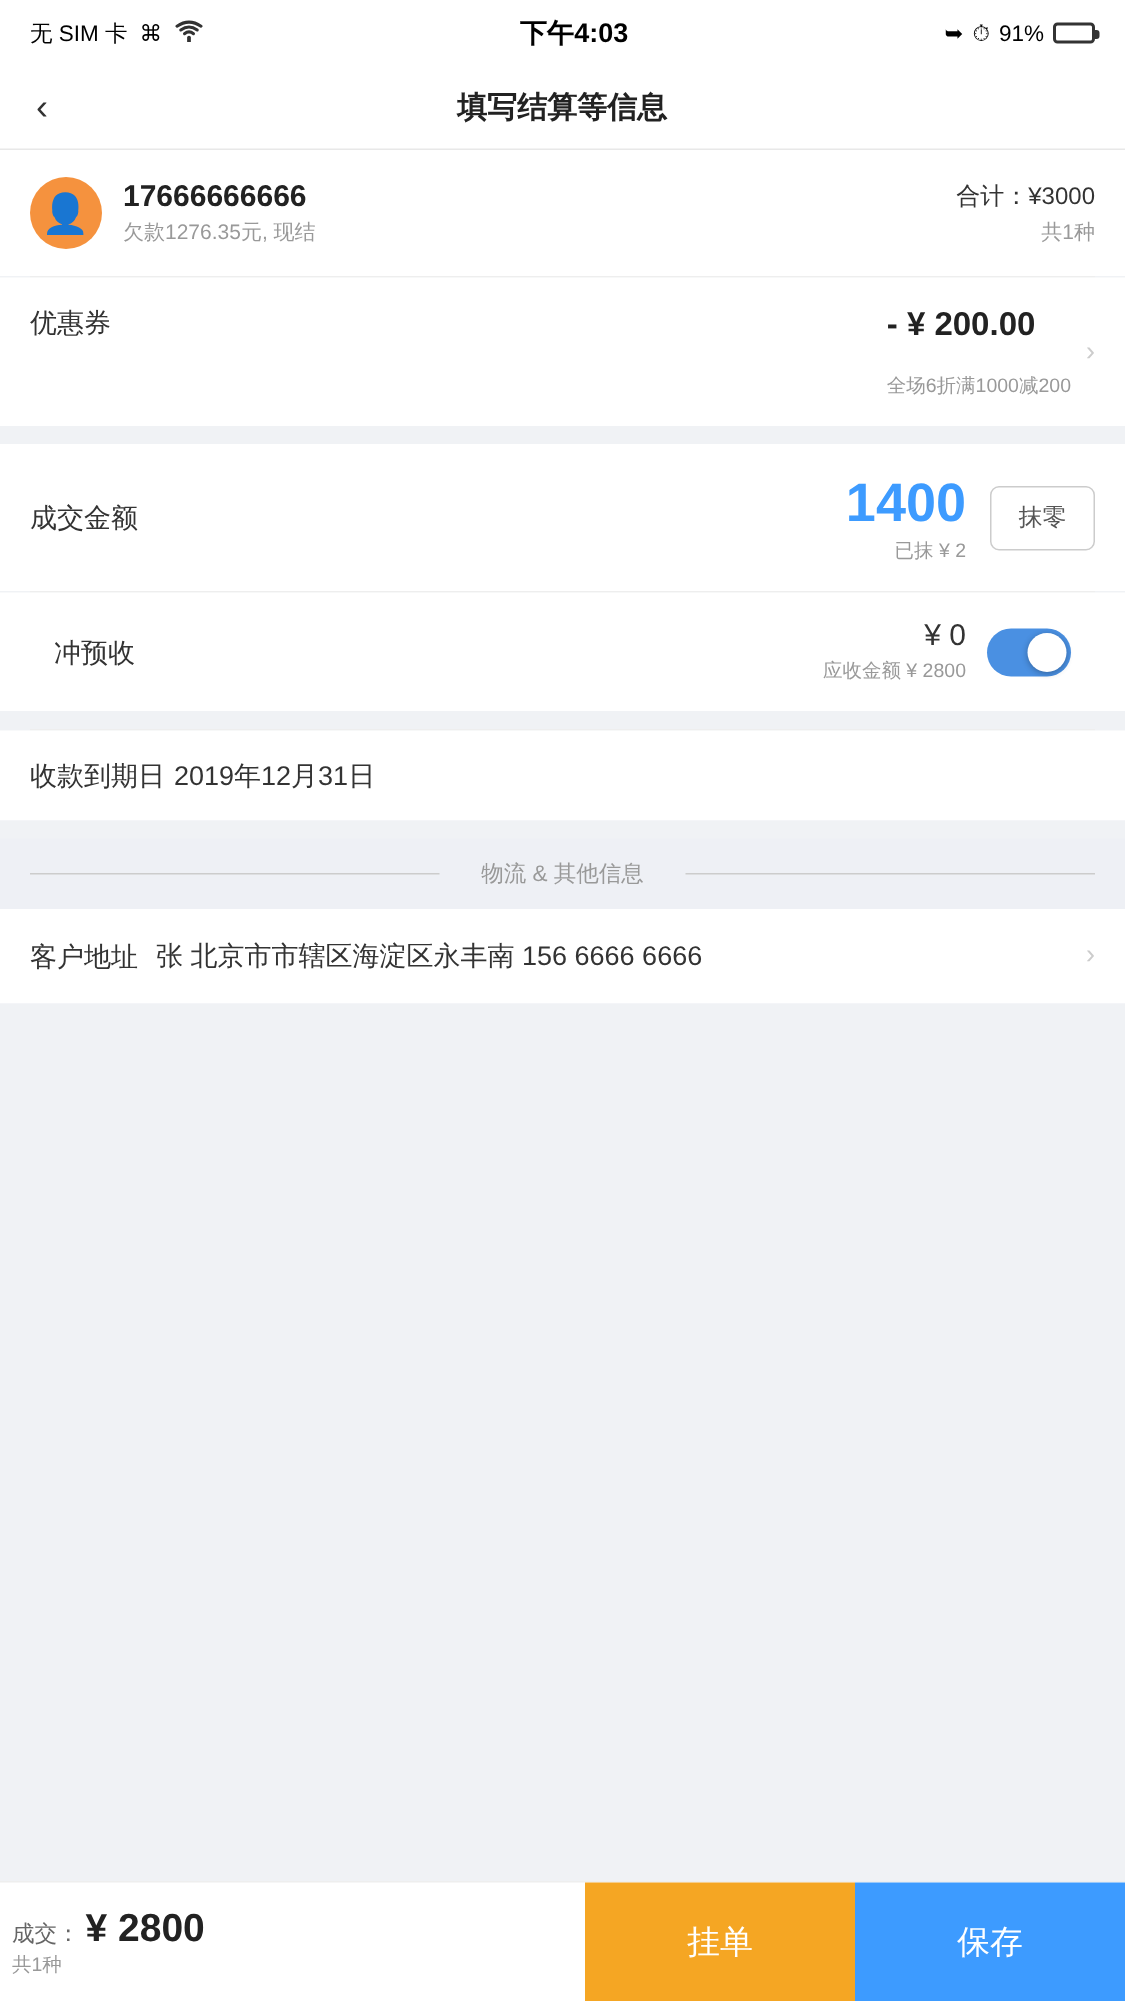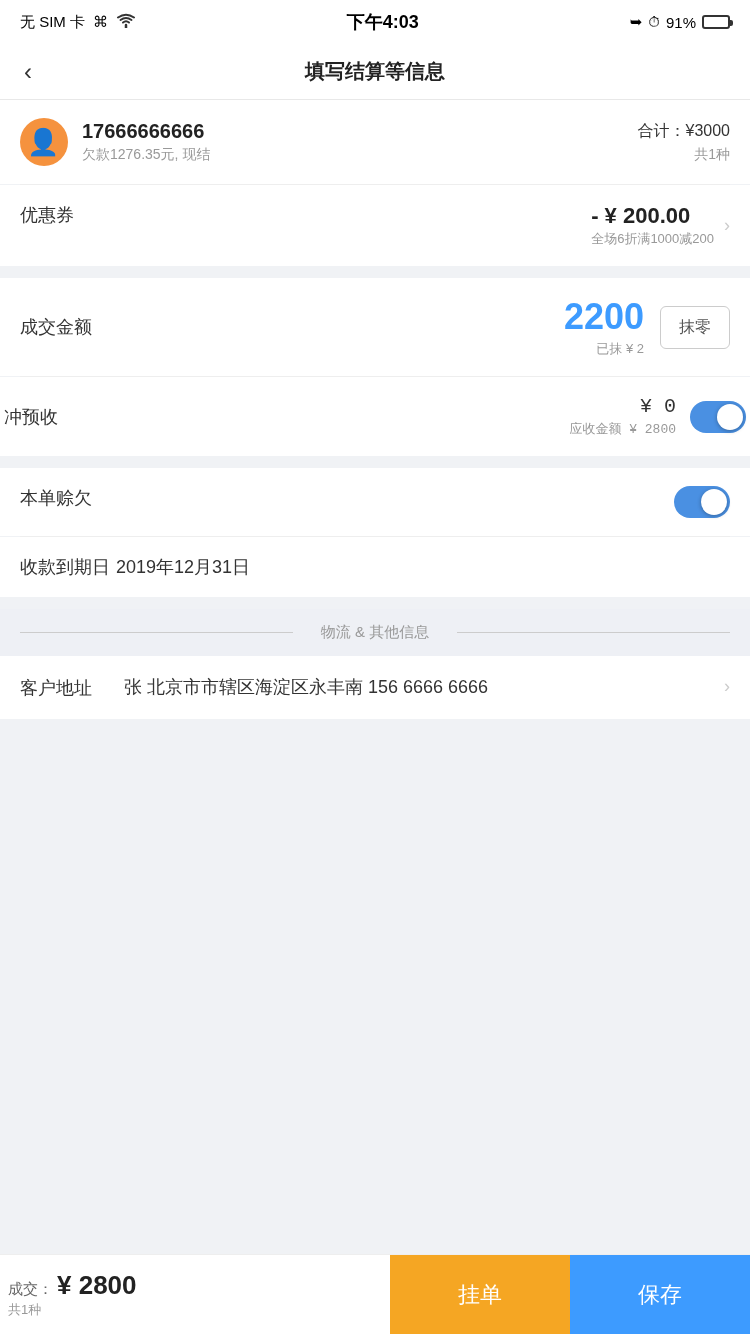--- a/index.html
+++ b/index.html
@@ -152,21 +152,21 @@
     }
     .row-value-negative {
       font-size: 22px;
       font-weight: 600;
       color: #222;
     }
     .row-sub {
       font-size: 13px;
       color: #999;
       text-align: right;
-      margin-top: 1px;
+      margin-top: 19px;
     }
     .chevron {
       color: #ccc;
       font-size: 18px;
     }
 
     
     .deal-row {
       background: #fff;
       padding: 18px 20px;
@@ -221,22 +221,21 @@
       border-radius: 50%;
       position: absolute;
       top: 3px; right: 3px;
       box-shadow: 0 1px 4px rgba(0,0,0,0.3);
       transition: right 0.2s;
     }
 
     
     .prepay-row {
       background: #fff;
-      padding: 18px 4px;
-      font-family: Liberation Mono, monospace;
+      padding: 18px 36px;
     }
     .prepay-top {
       display: flex;
       align-items: center;
       justify-content: space-between;
     }
     .prepay-label {
       font-size: 18px;
       color: #333;
     }
@@ -292,21 +291,21 @@
       color: #999;
     }
 
     
     .address-row {
       background: #fff;
       padding: 18px 20px;
       display: flex;
       align-items: flex-start;
       justify-content: space-between;
-      gap: 32px;
+      gap: 12px;
     }
     .address-label {
       font-size: 18px;
       color: #333;
       flex-shrink: 0;
       padding-top: 2px;
     }
     .address-value {
       font-size: 18px;
       color: #333;
@@ -442,21 +441,21 @@
       <span class="chevron">›</span>
     </div>
   </div>
 
   <div class="divider"></div>
 
   <div class="deal-row">
     <span class="deal-label">成交金额</span>
     <div class="deal-right">
       <div class="deal-amount-col">
-        <div class="deal-amount">2200</div>
+        <div class="deal-amount">1400</div>
         <div class="deal-sub">已抹  ¥ 2</div>
       </div>
       <button class="round-zero-btn">抹零</button>
     </div>
   </div>
 
   <div class="divider-thin"></div>
 
   <div class="prepay-row">
     <div class="prepay-top">
@@ -468,28 +467,20 @@
         </div>
         <div class="toggle">
           <div class="toggle-knob"></div>
         </div>
       </div>
     </div>
   </div>
 
   <div class="divider"></div>
 
-  <div class="row">
-    <span class="row-label">本单赊欠</span>
-    <div class="row-right">
-      <div class="toggle">
-        <div class="toggle-knob"></div>
-      </div>
-    </div>
-  </div>
 
   <div class="divider-thin"></div>
 
   <div class="due-row">
     <span>收款到期日</span>
     <span class="due-date">2019年12月31日</span>
   </div>
 
   <div class="divider"></div>
 

